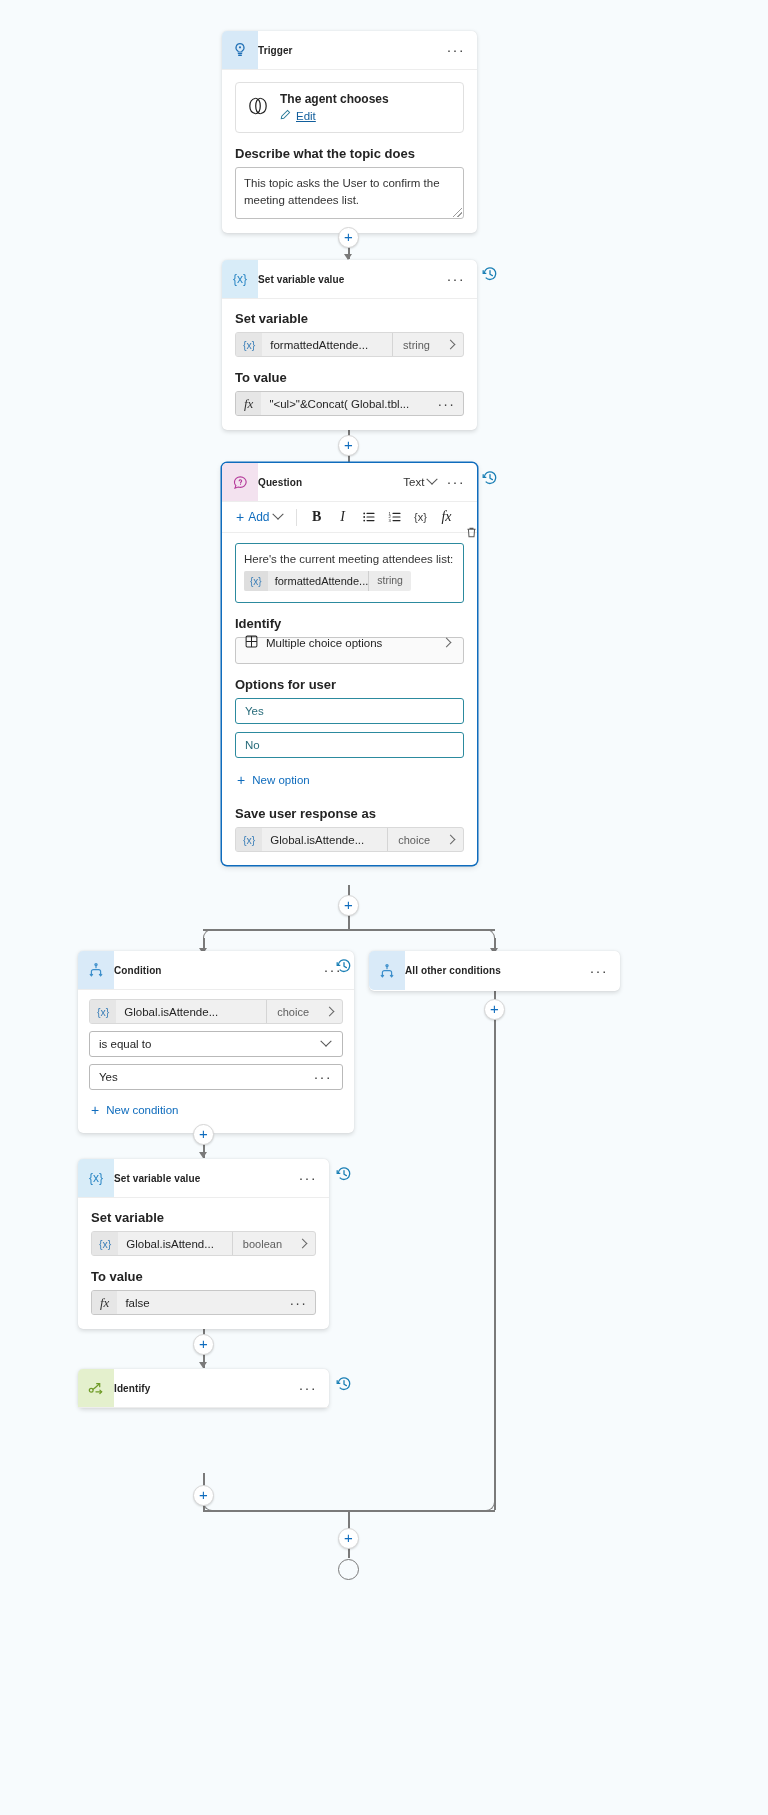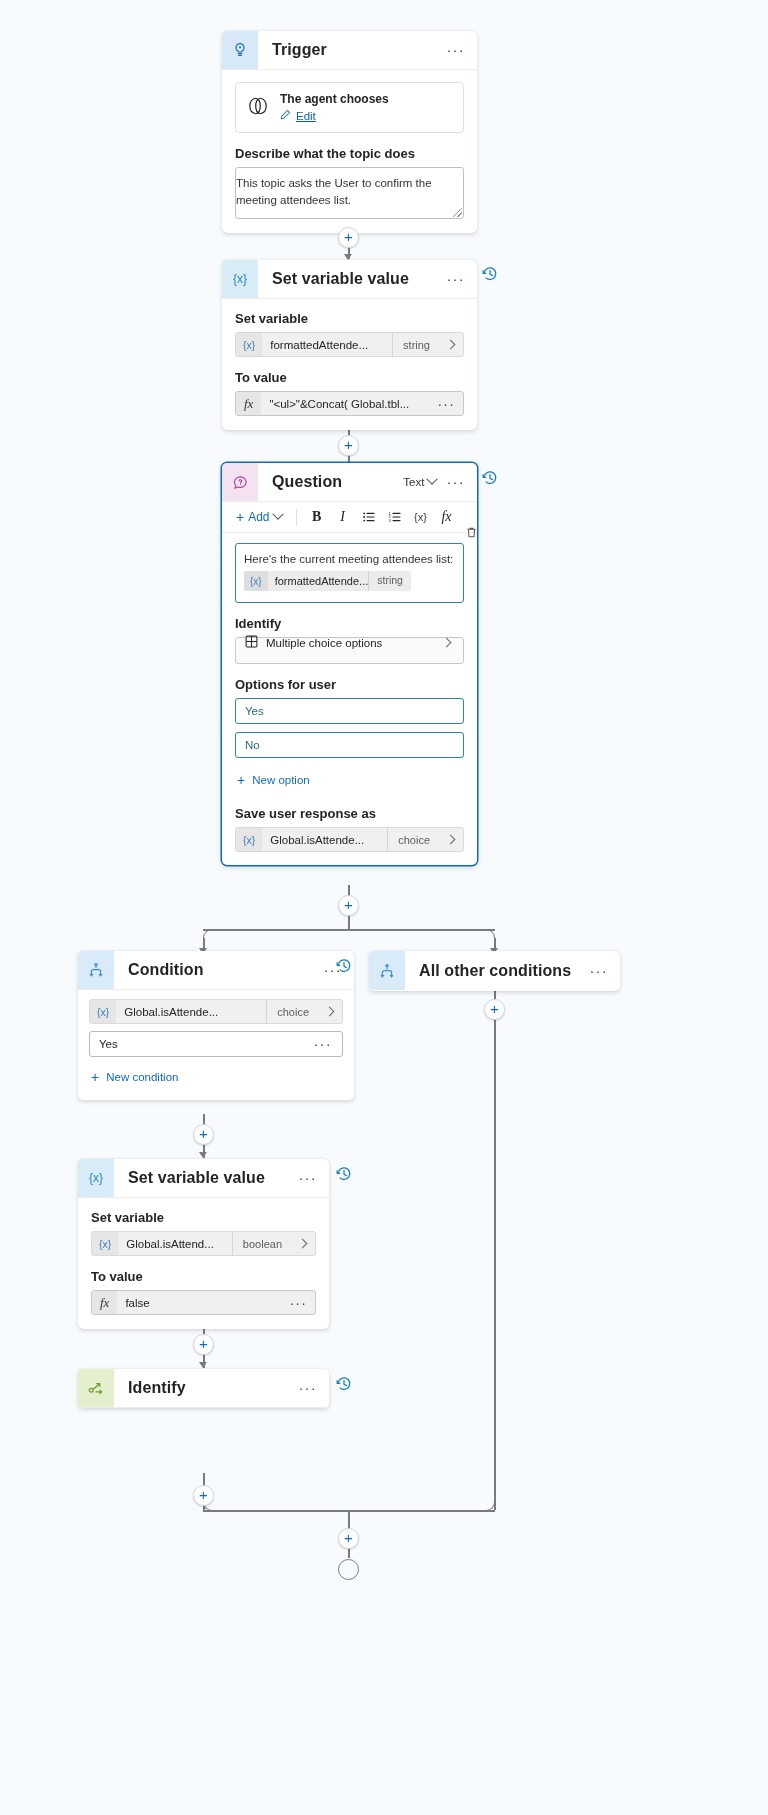--- a/index.html
+++ b/index.html
@@ -62,21 +62,21 @@
   .node-icon {
     width:36px; align-self:stretch; display:flex; align-items:center; justify-content:center;
     border-top-left-radius:5px;
   }
   .icon-trigger   { background:#d7e9f7; color:#1f6fb5; }
   .icon-setvar    { background:#d8ecf8; color:#2a86c4; }
   .icon-question  { background:#f3e2ef; color:#b4399a; }
   .icon-condition { background:#d9eaf8; color:#3d8fcb; }
   .icon-redirect  { background:#e4f0cd; color:#6f9b28; }
   .node-title {
-    flex:1; padding-left:14px; font-size:16px; font-weight:700; letter-spacing:.1px;
+    flex:1; font-size:10px; font-weight:700; letter-spacing:.1px;
     color:#242424;
   }
   .node-head-right { display:flex; align-items:center; gap:2px; padding-right:8px; }
   .typesel {
     display:flex; align-items:center; gap:4px; font-size:11.5px; color:#333;
     padding:2px 4px; border-radius:3px;
   }
   .chev-sm { width:8px; height:8px; border-right:1.3px solid #555; border-bottom:1.3px solid #555;
              transform:rotate(45deg) translate(-2px,-2px); }
   .ellipsis { color:#444; font-size:15px; letter-spacing:1.2px; padding:0 4px; line-height:10px; }
@@ -114,21 +114,21 @@
   .subcard {
     border:1px solid #e0e0e0; border-radius:4px; background:#fff;
     display:flex; align-items:center; gap:11px; padding:9px 11px;
   }
   .subcard-title { font-size:12px; font-weight:700; color:#242424; }
   .subcard-link { font-size:11.5px; color:#115e9c; text-decoration:underline; }
   .editline { display:flex; align-items:center; gap:5px; margin-top:3px; }
 
   textarea.descbox, .descbox {
     width:100%; min-height:52px; border:1px solid #c0c0c0; border-radius:3px;
-    padding:7px 0; font-family:"Liberation Sans", sans-serif; font-size:11.5px;
+    padding:7px 8px; font-family:"Liberation Sans", sans-serif; font-size:11.5px;
     color:#333; line-height:1.45; resize:none; background:#fff;
   }
   .descbox-wrap { position:relative; }
   .resize-grip {
     position:absolute; right:2px; bottom:2px; width:9px; height:9px;
     background:
       linear-gradient(135deg, transparent 45%, #9b9b9b 45%, #9b9b9b 55%, transparent 55%),
       linear-gradient(135deg, transparent 70%, #9b9b9b 70%, #9b9b9b 80%, transparent 80%);
   }
 
@@ -410,20 +410,24 @@
       </div>
     </div>
     <div class="node-body" style="padding:9px 11px 10px 11px;">
       <div class="varrow filled">
         <span class="var-chip">{x}</span>
         <span class="var-name">Global.isAttende...</span>
         <span class="var-type">choice</span>
         <span class="chev-right"></span>
       </div>
       <div class="cond-select" style="margin-top:7px;">
+        <span class="val">is equal to</span>
+        <span class="chev-sm" style="margin-right:6px;"></span>
+      </div>
+      <div class="cond-select" style="margin-top:7px;">
         <span class="val">Yes</span>
         <span class="ellipsis">···</span>
       </div>
       <div class="addlink" style="margin-top:7px;">
         <span class="plus-glyph">+</span>
         <span>New condition</span>
       </div>
     </div>
   </div>
   <div class="hist-btn" style="left:335px; top:957px;">

